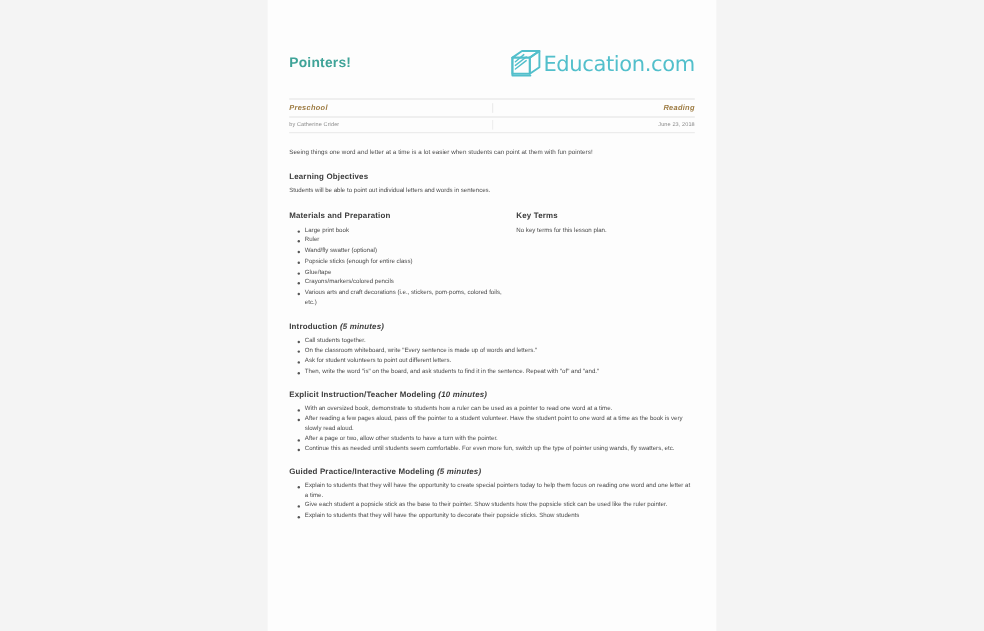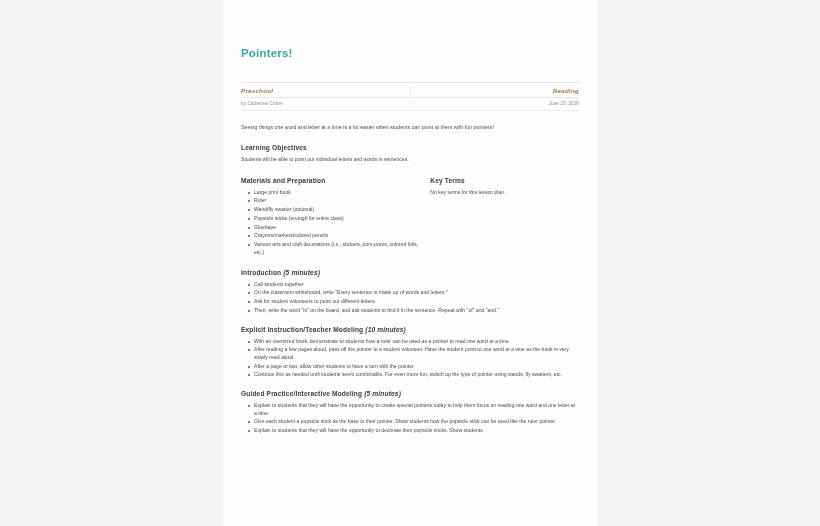--- a/index.html
+++ b/index.html
@@ -188,20 +188,36 @@
 </style>
 </head>
 <body>
 
 <div class="viewport">
   <div class="page">
 
     <div class="header-top">
       <h1 class="doc-title">Pointers!</h1>
 
+      <div class="brand">
+        <svg class="brand-mark" viewBox="0 0 52 54">
+          <g fill="none" stroke="#52bfcb" stroke-width="3.2" stroke-linecap="round" stroke-linejoin="round">
+            <path d="M4 14 L4 44 L34 44"></path>
+            <path d="M4 14 L20 3 L49 3 L33 14 Z"></path>
+            <path d="M33 14 L49 3 L49 30 L33 41 Z"></path>
+            <path d="M4 14 L33 14 L33 41 L4 41 Z"></path>
+          </g>
+          <g stroke="#52bfcb" stroke-width="2.4" stroke-linecap="round">
+            <line x1="9" y1="33" x2="27" y2="19"></line>
+            <line x1="9" y1="27" x2="27" y2="13"></line>
+            <line x1="9" y1="21" x2="23" y2="9"></line>
+          </g>
+        </svg>
+        <span class="brand-text">Education.com</span>
+      </div>
     </div>
 
     <div class="meta-row">
       <span class="grade">Preschool</span>
       <span class="subject">Reading</span>
     </div>
 
     <div class="byline-row">
       <span class="byline">by Catherine Crider</span>
       <span class="pubdate">June 23, 2018</span>

